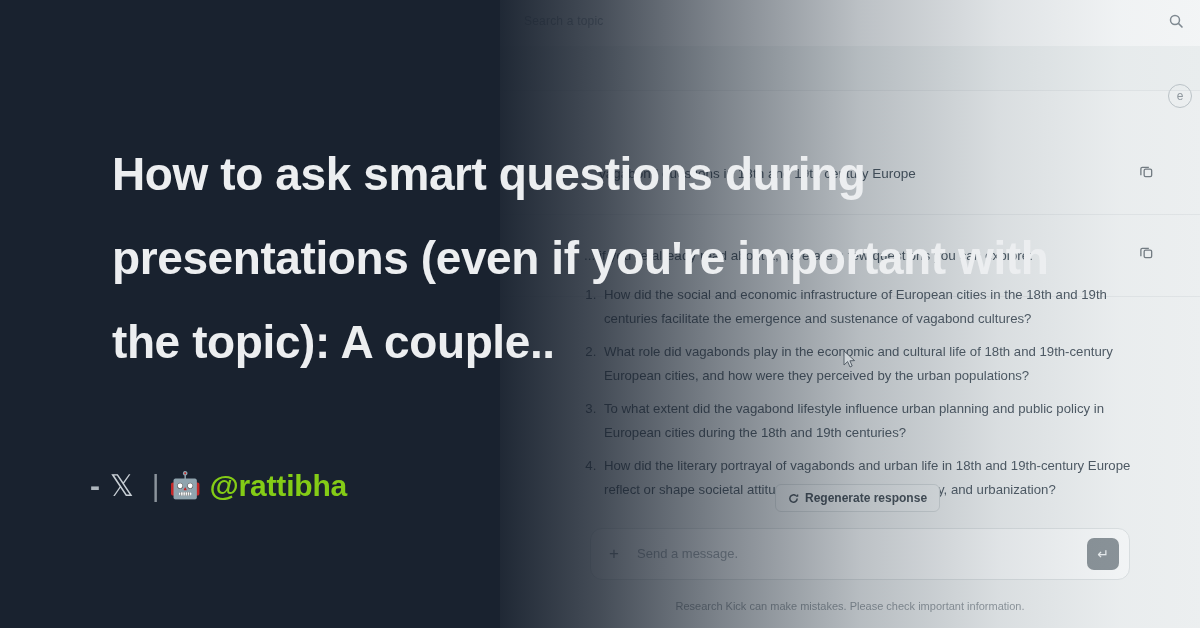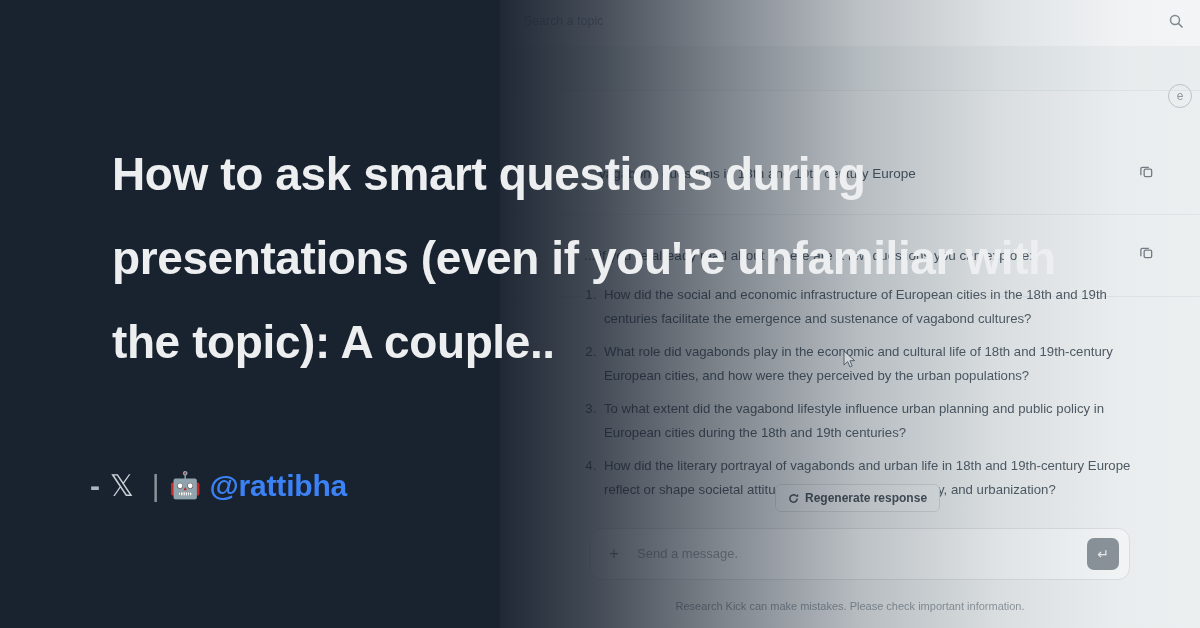--- a/index.html
+++ b/index.html
@@ -222,21 +222,21 @@
     font-size: 30px;
     font-weight: bold;
     color: #bcc3ca;
     letter-spacing: -0.2px;
     white-space: nowrap;
   }
   #attribution .dim { color: #aeb6bd; font-weight: bold; }
   #attribution .x-mark { margin: 0 8px 0 10px; font-weight: normal; color: #c9d0d6; }
   #attribution .pipe { margin: 0 10px; color: #8b949c; font-weight: normal; }
   #attribution .bot { margin-right: 8px; font-size: 26px; }
-  #attribution .handle2 { color: #3b82f6; }
+  #attribution .handle2 { color: #84cc16; }
 
   
   #mouse-cursor {
     position: absolute;
     left: 843px; top: 350px;
     width: 14px; height: 20px;
   }
 </style>
 </head>
 <body>
@@ -298,21 +298,21 @@
       <div id="composer-plus">+</div>
       <div id="composer-placeholder">Send a message.</div>
       <div id="send-button">↵</div>
     </div>
 
     <div id="bg-disclaimer">Research Kick can make mistakes. Please check important information.</div>
   </div>
 
   <div id="overlay"></div>
 
-  <h1 id="headline">How to ask smart questions during presentations (even if you're unfamiliar with the topic): A couple..</h1>
+  <h1 id="headline">How to ask smart questions during presentations (even if you're important with the topic): A couple..</h1>
 
   <div id="attribution">
     <span class="dim">-</span>
     <span class="x-mark">𝕏</span>
     <span class="pipe">|</span>
     <span class="bot">🤖</span>
     <span class="handle2">@rattibha</span>
   </div>
 
   <div id="mouse-cursor">

